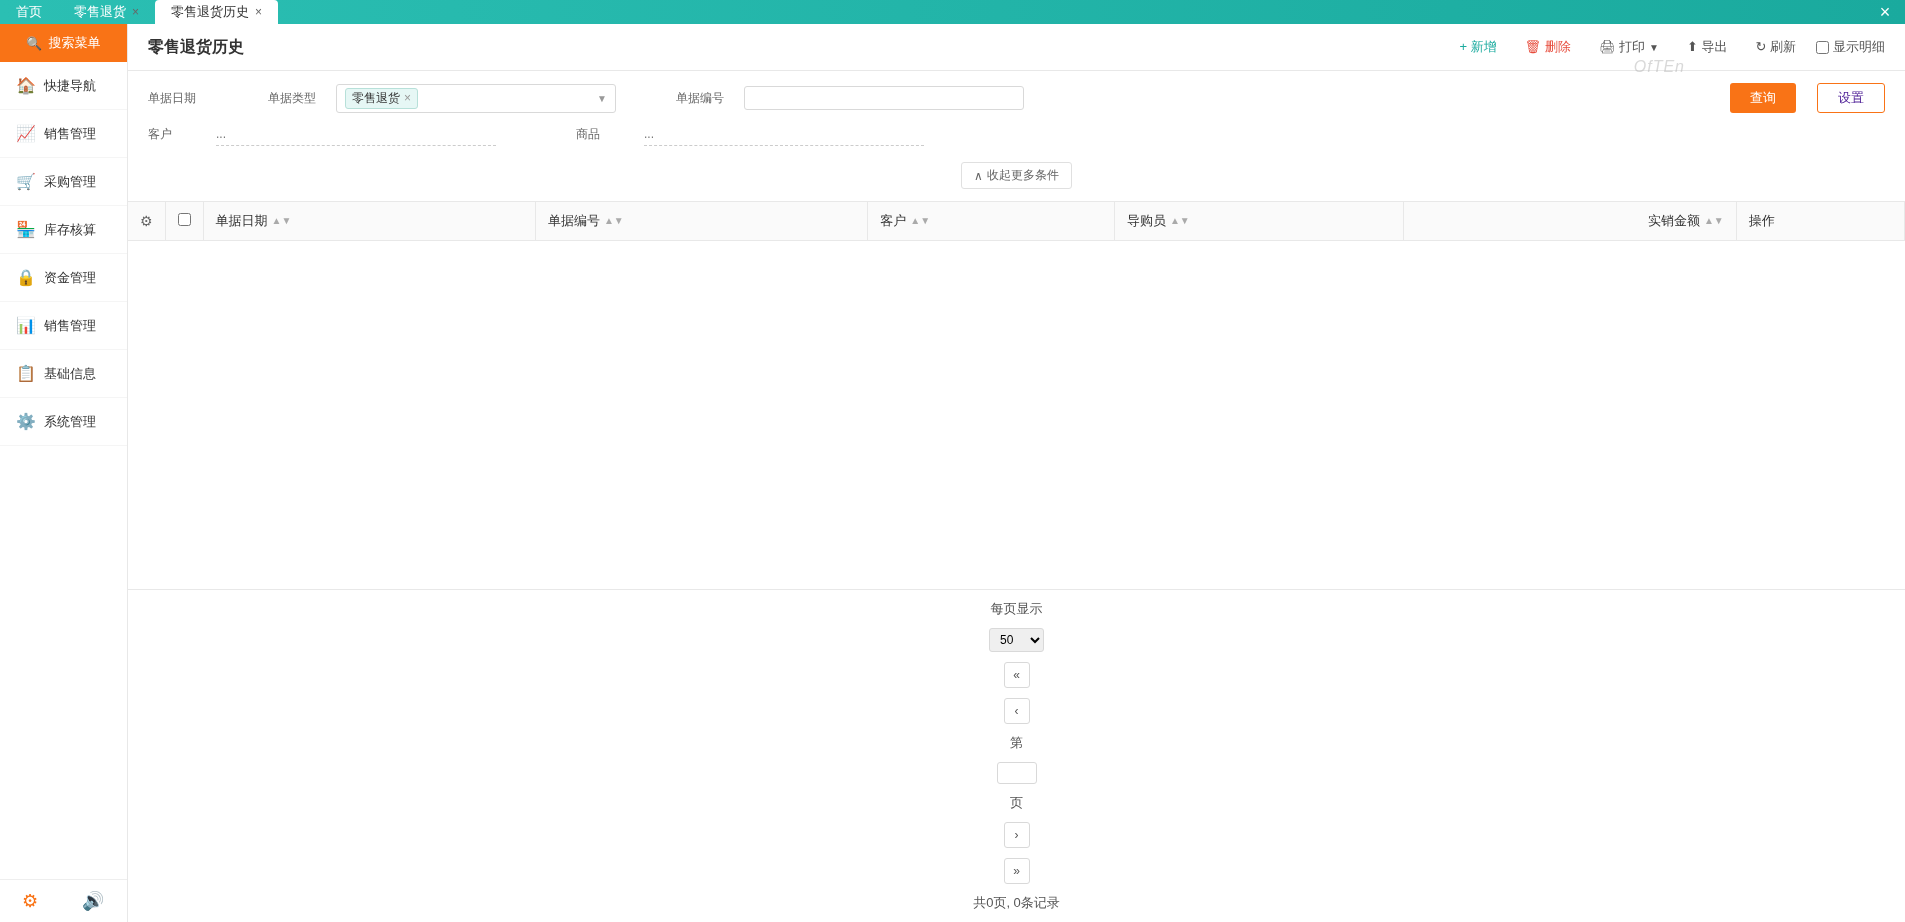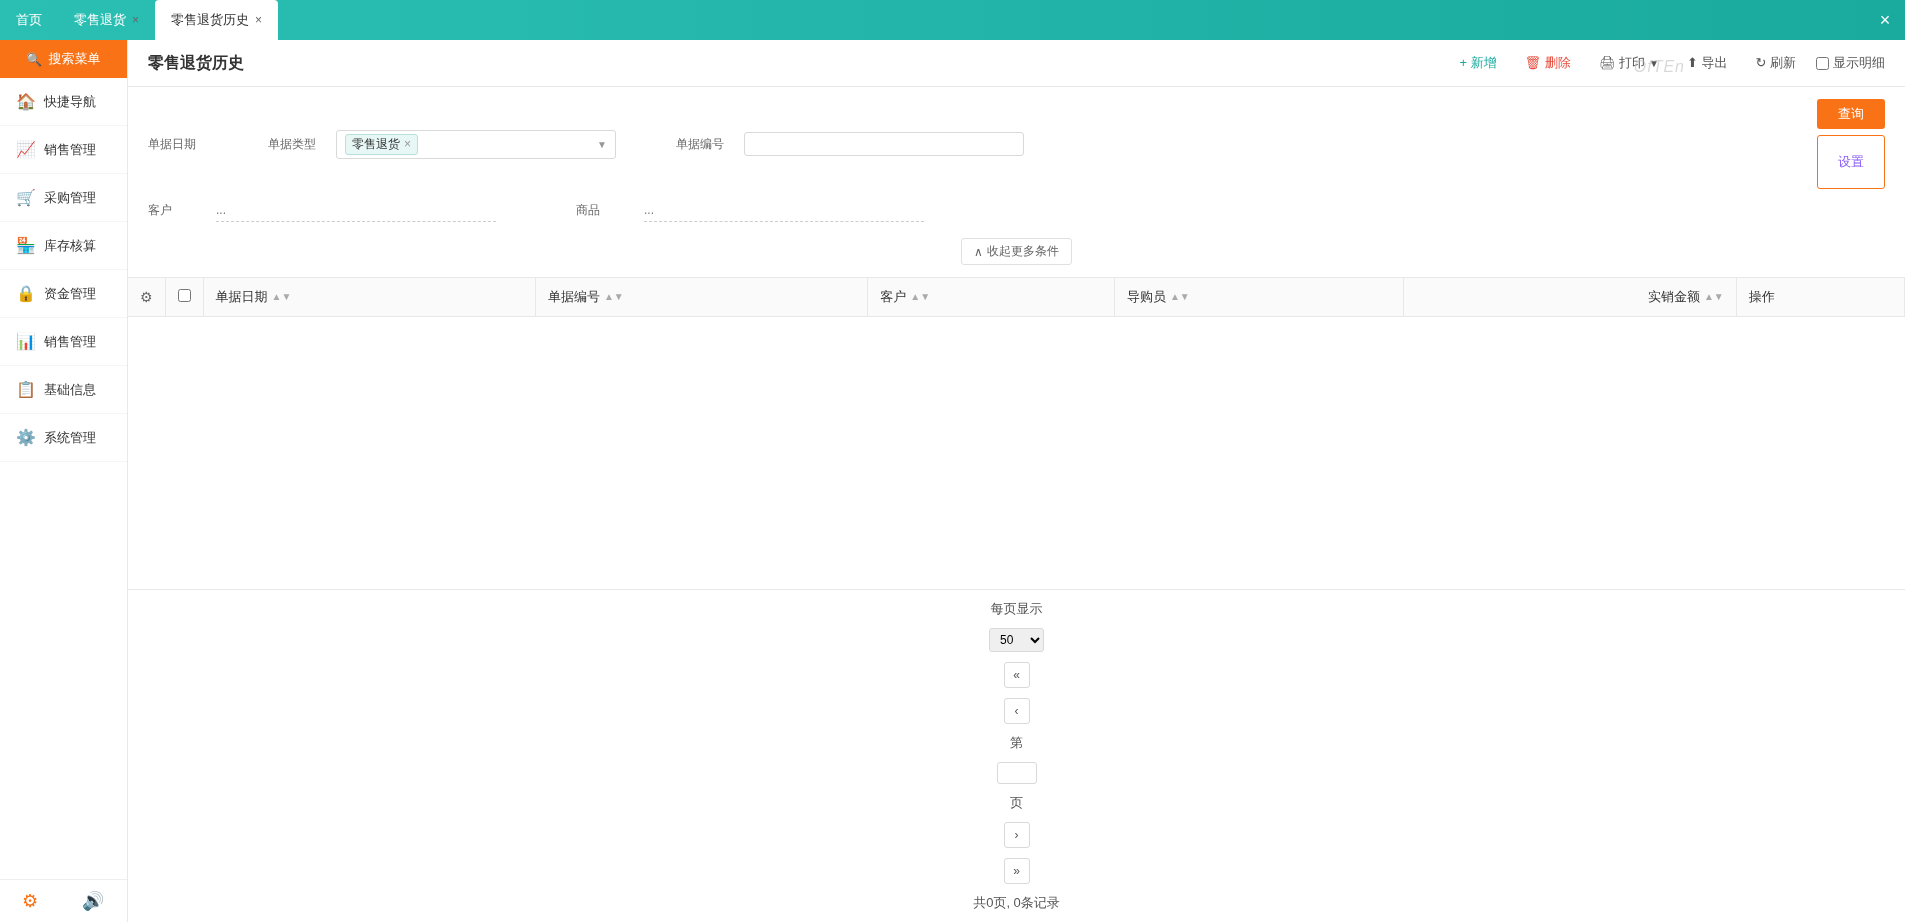--- a/index.html
+++ b/index.html
@@ -1,20 +1,20 @@
 <!DOCTYPE html>
 <html><head>
   <meta charset="utf-8">
   <style>
     * { box-sizing: border-box; margin: 0; padding: 0; font-family: 'Microsoft YaHei', Arial, sans-serif; }
     body { display: flex; flex-direction: column; height: 922px; width: 1905px; overflow: hidden; background: #f5f5f5; }
 
     
     .top-bar {
-      height: 40px;
+      height: 24px;
       background: linear-gradient(90deg, #2bbfb3, #1aaa9e);
       display: flex;
       align-items: center;
       padding: 0 0 0 0;
       flex-shrink: 0;
     }
     .top-bar-tabs {
       display: flex;
       align-items: stretch;
       height: 100%;
@@ -259,38 +259,38 @@
       margin-right: auto;
       padding: 4px 12px;
       border: 1px solid #e0e0e0;
       border-radius: 3px;
       background: #fff;
     }
 
     
     .action-buttons {
       display: flex;
-      flex-direction: column;
-      gap: 6px;
+      flex-direction: row;
+      gap: 21px;
     }
     .query-btn {
       background: #f97316;
       color: #fff;
       border: none;
       border-radius: 3px;
       padding: 6px 20px;
       font-size: 13px;
       cursor: pointer;
     }
     .set-btn {
       background: #fff;
-      color: #8b5cf6;
+      color: #4c1d95;
       border: 1px solid #f97316;
       border-radius: 3px;
-      padding: 17px 20px;
+      padding: 5px 20px;
       font-size: 13px;
       cursor: pointer;
     }
 
     
     .table-area {
       flex: 1;
       background: #fff;
       overflow: auto;
       margin: 0;

